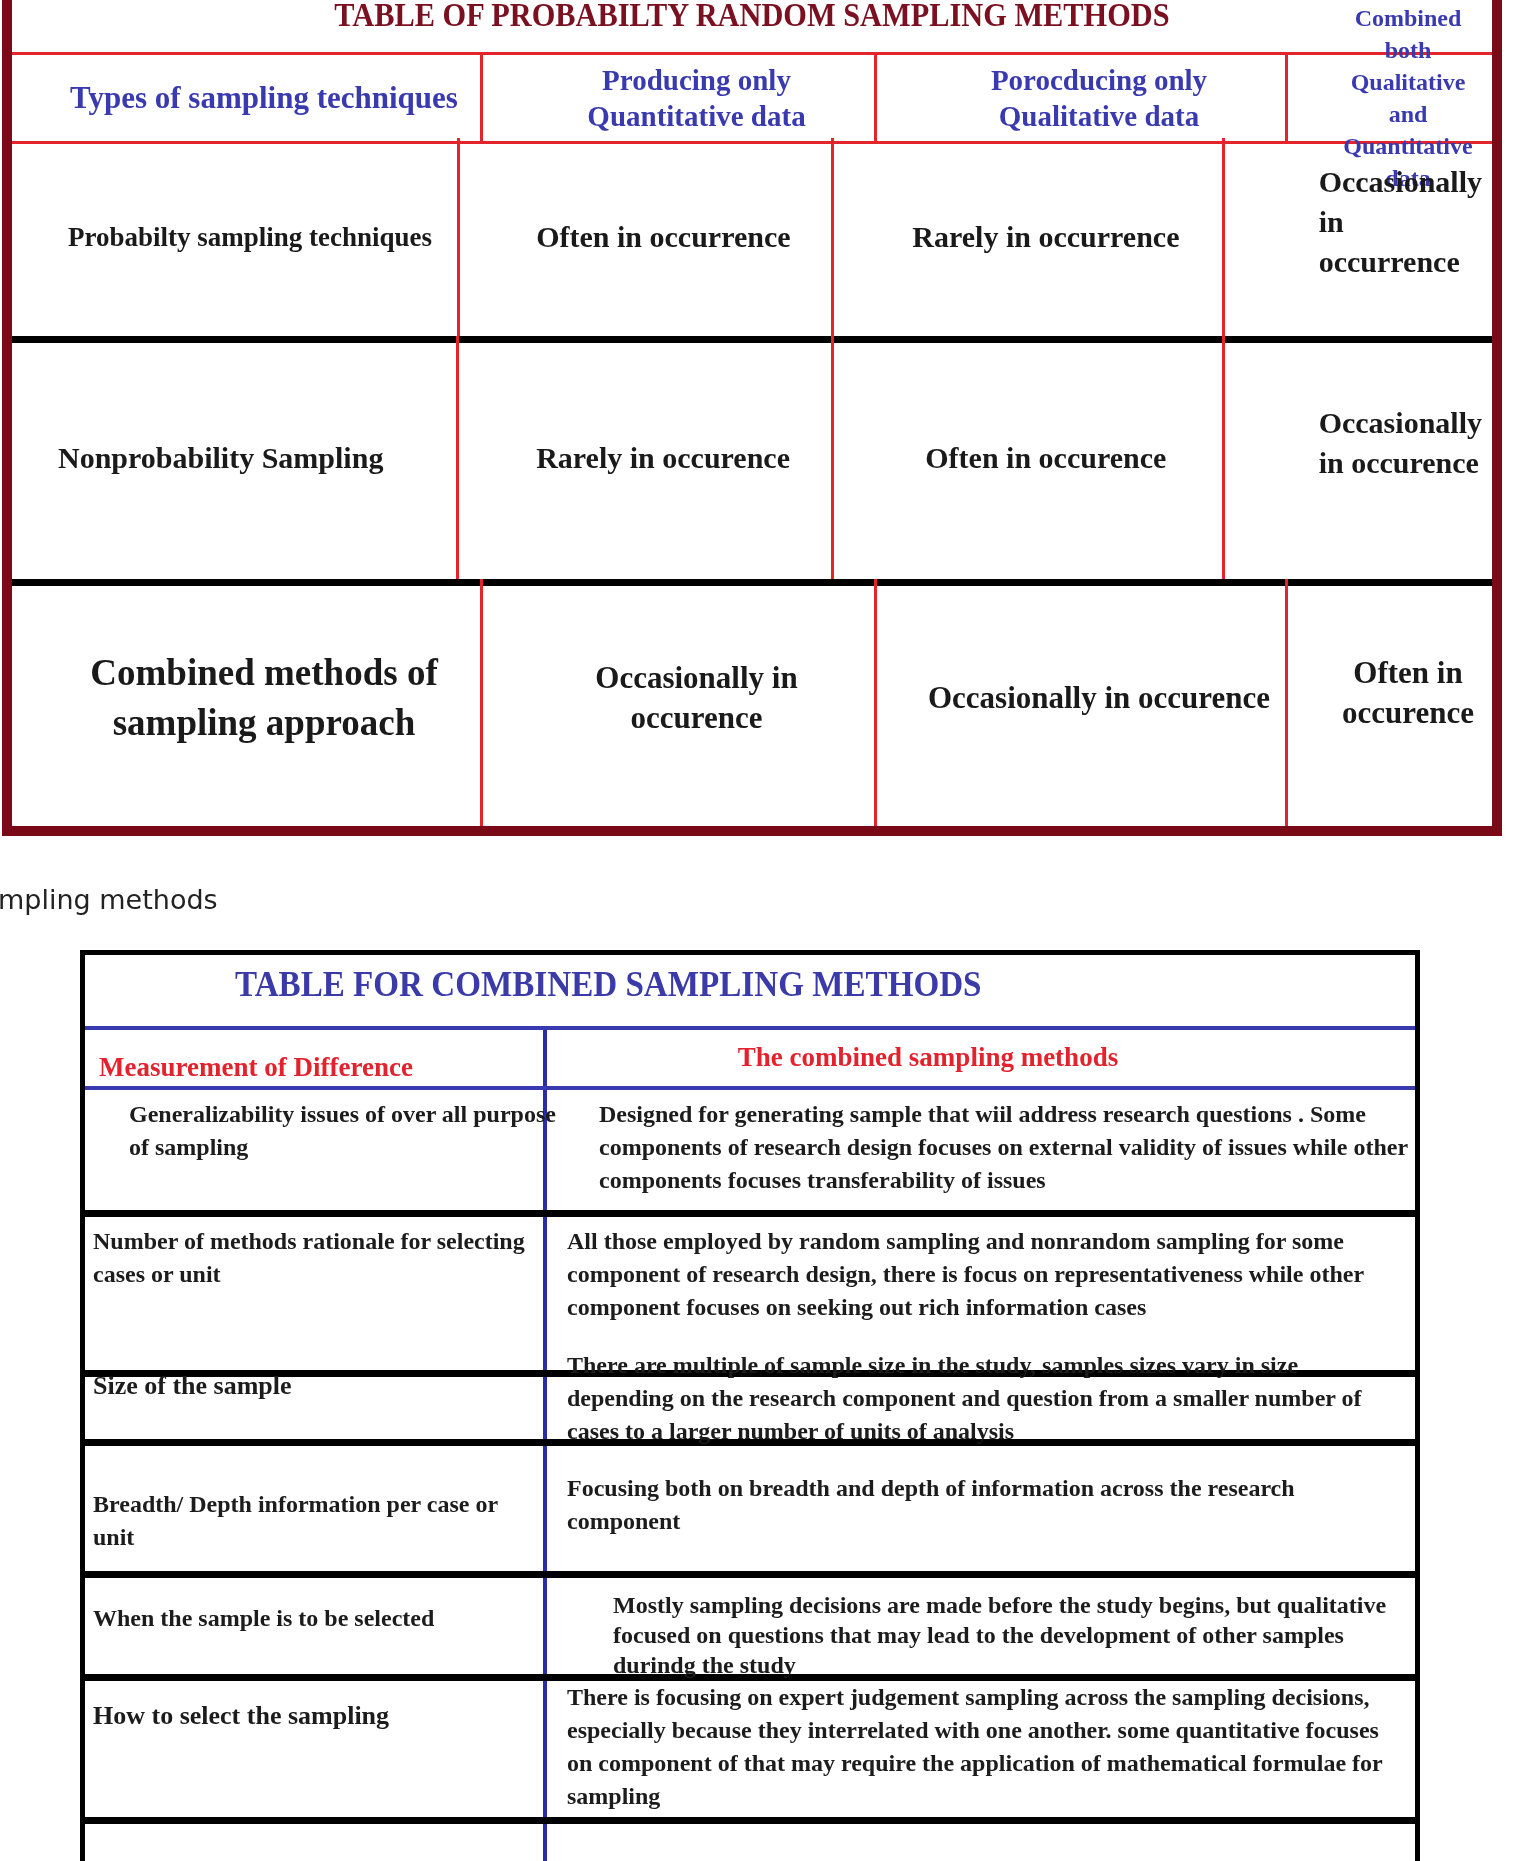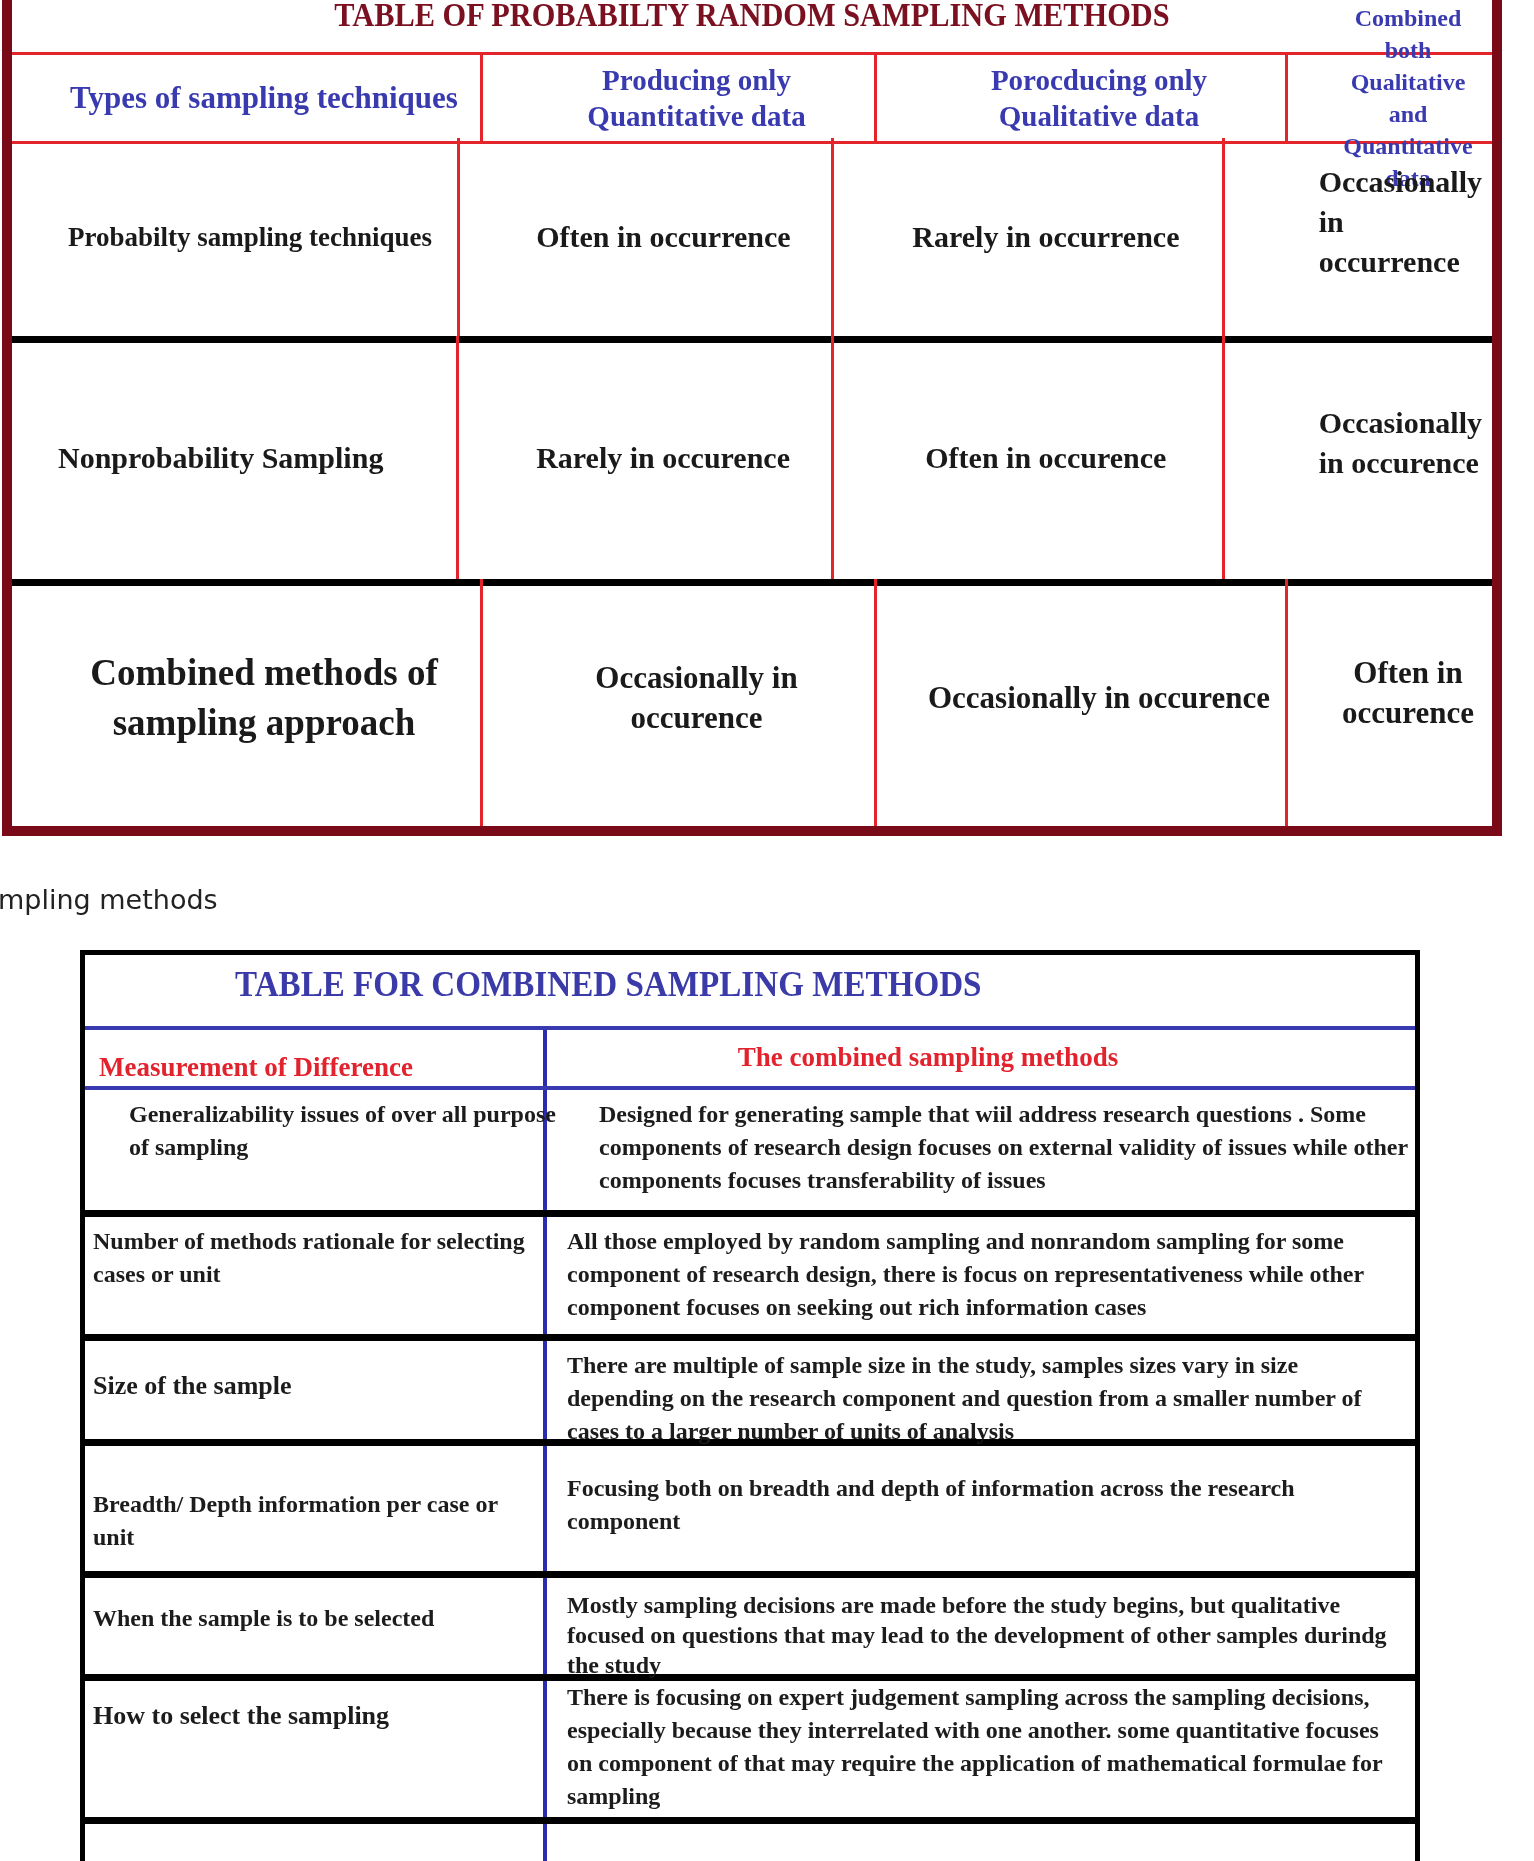--- a/index.html
+++ b/index.html
@@ -54,24 +54,24 @@
   .t2-colsep { position: absolute; left: 458px; top: 71px; bottom: 0; width: 4px; background: #2b2bb0; }
   .t2-row { position: absolute; left: 0; right: 0; display: flex; box-sizing: border-box; }
   .t2-head { top: 71px; height: 64px; border-top: 4px solid #3a3ab0; border-bottom: 4px solid #3a3ab0; }
   .t2-head .k { color: #e2232e; font-weight: bold; font-size: 27px; padding: 22px 0 0 14px; width: 462px; }
   .t2-head .v { color: #e2232e; font-weight: bold; font-size: 27px; padding: 12px 0 0 0; flex: 1; text-align: center; padding-right: 120px; }
   .t2-body .k, .t2-body .v { font-weight: bold; color: #1c1c1c; font-size: 24px; line-height: 33px; box-sizing: border-box; }
   .t2-body .k { width: 462px; padding: 8px 6px 0 8px; }
   .t2-body .v { flex: 1; padding: 8px 6px 0 20px; }
   .t2-body { border-bottom: 7px solid #000; }
   .r0 { top: 135px; height: 127px; padding-left: 36px; }
-  .r1 { top: 262px; height: 124px; }
+  .r1 { top: 262px; height: 160px; }
   .r2 { top: 386px; height: 105px; }
   .r3 { top: 509px; height: 114px; }
-  .r4 { top: 623px; height: 103px; }
+  .r4 { top: 623px; height: 103px; gap: 46px; }
   .r5 { top: 726px; height: 143px; }
   .r6 { top: 869px; height: 60px; border-bottom: none; }
   .r0 .v { padding-left: 16px; }
   .r2 .k { padding-top: 28px; font-size: 26px; }
   .r3 .k { padding-top: 24px; }
   .r4 .k { padding-top: 24px; }
   .r4 .v { line-height: 30px; padding-top: 12px; }
   .r5 .k { padding-top: 18px; font-size: 26px; }
   .r5 .v { padding-top: 0px; }
 </style>

